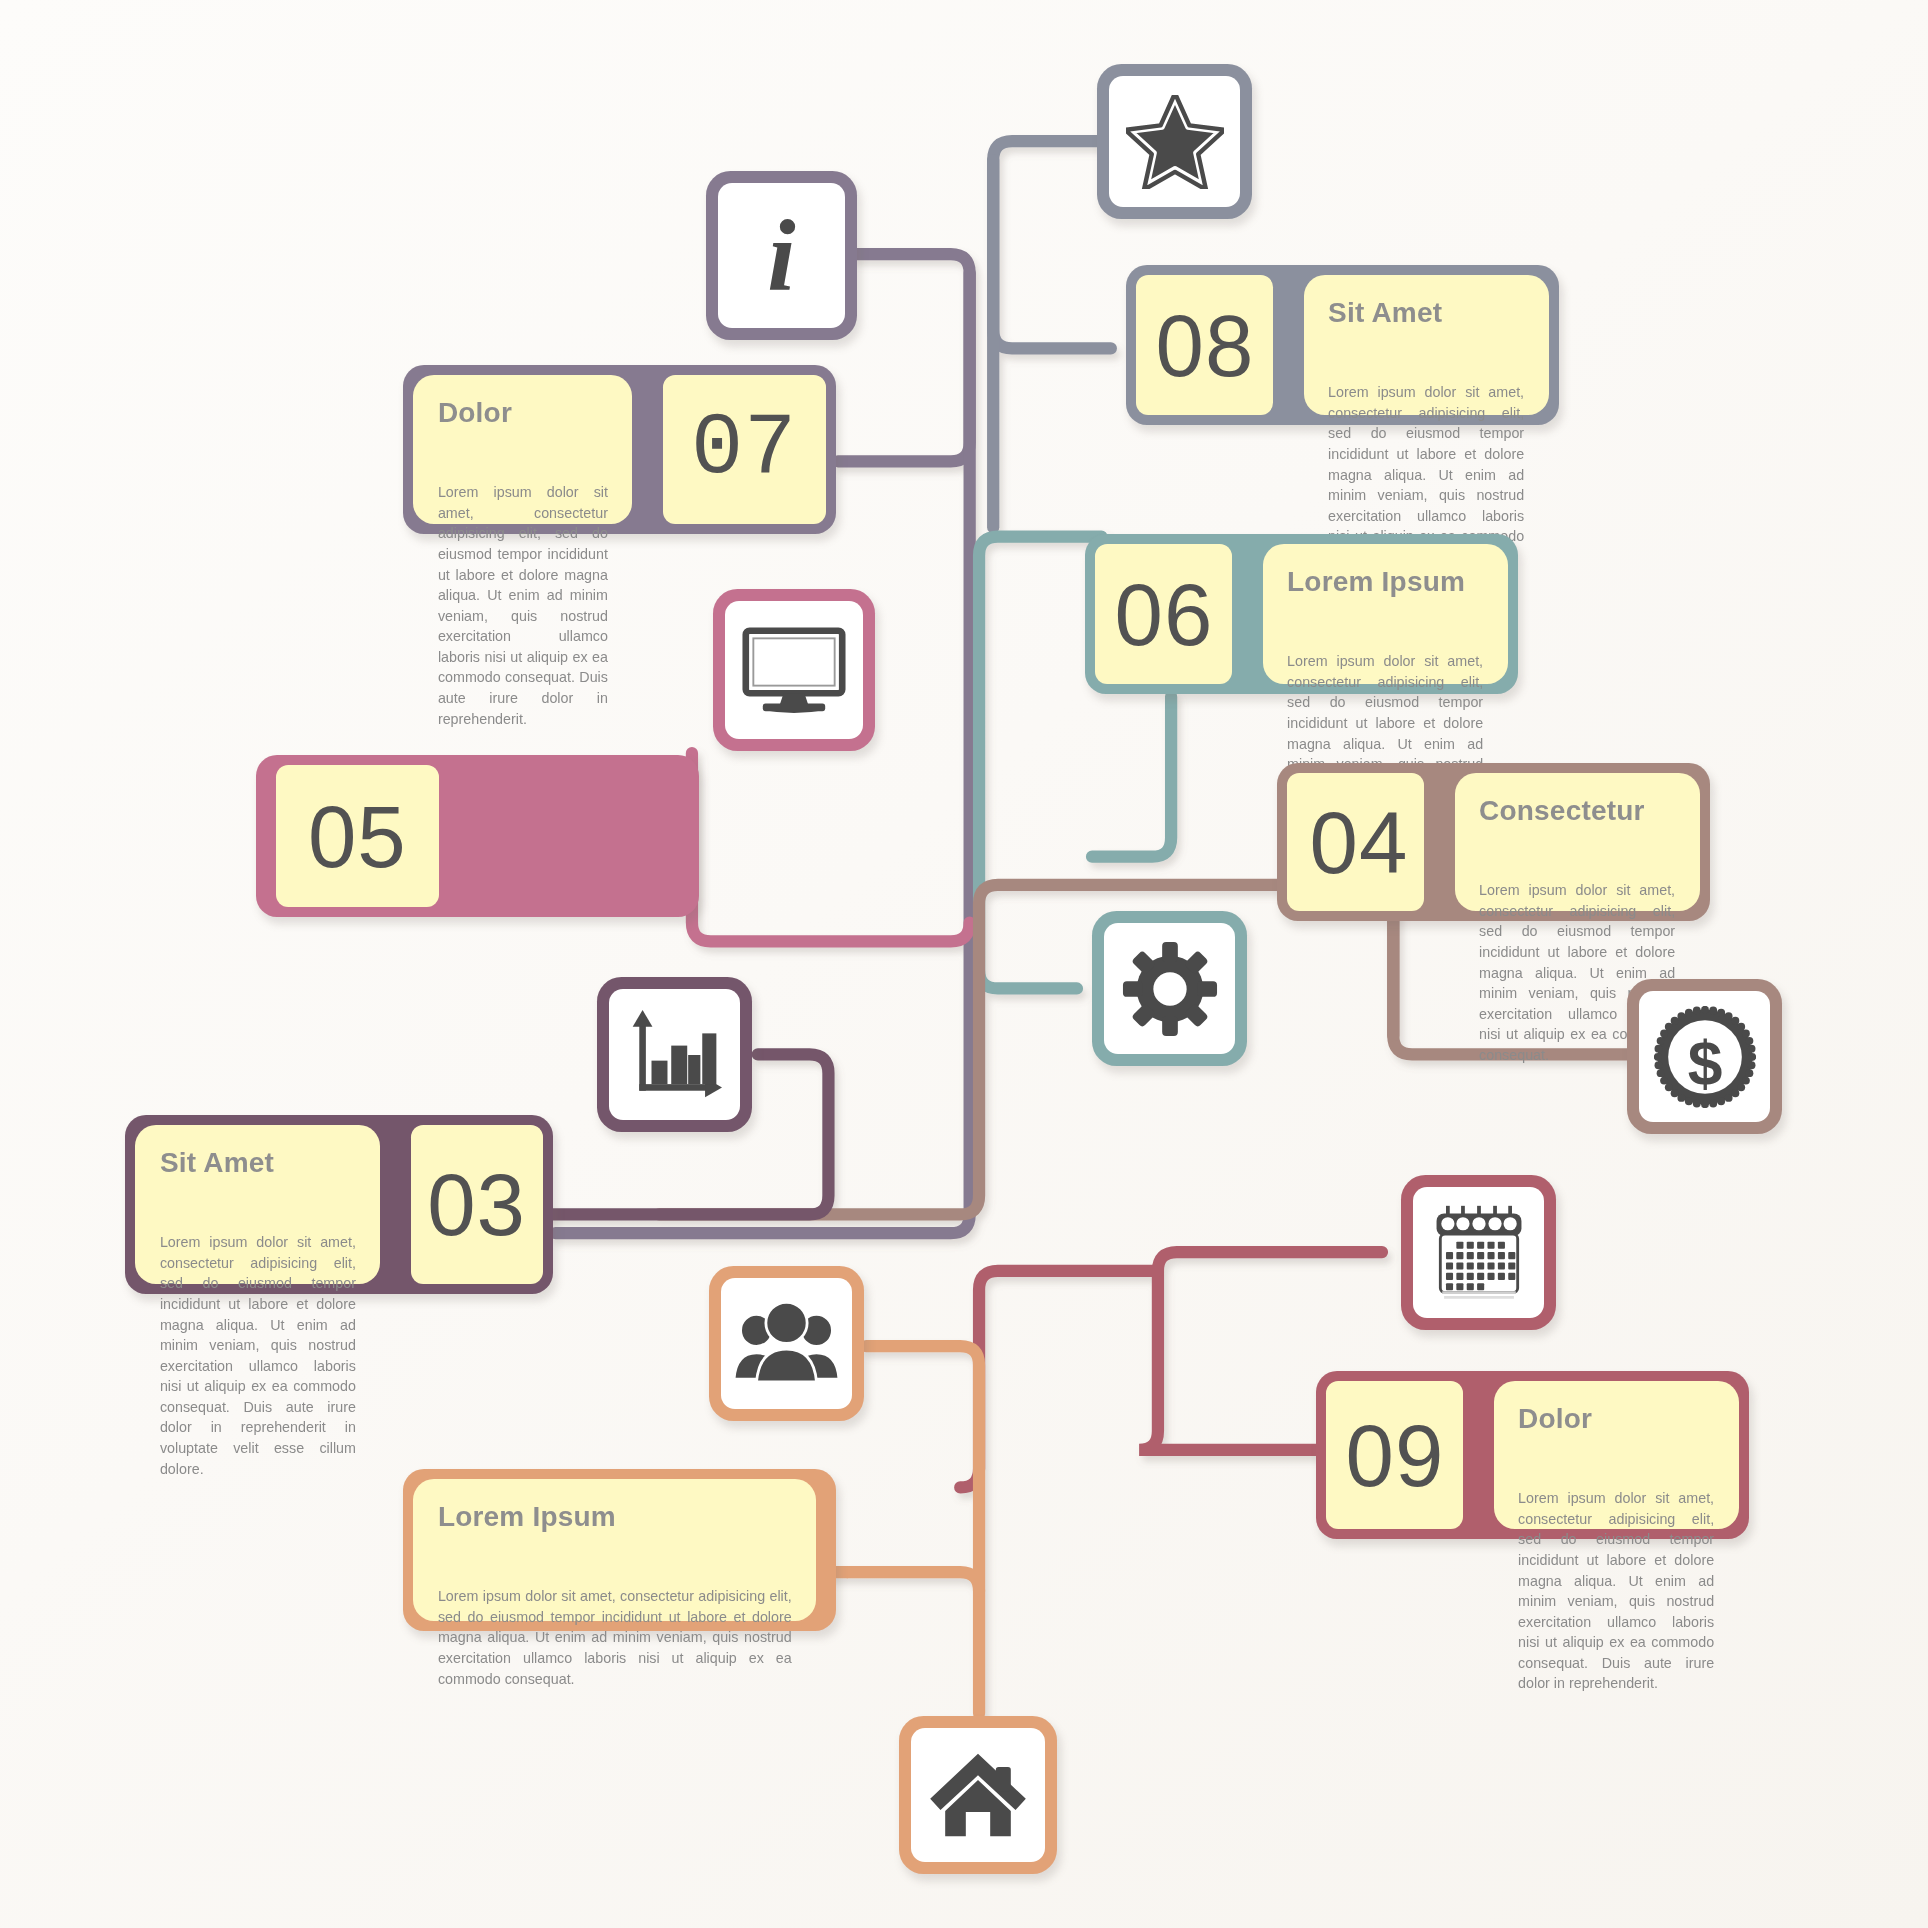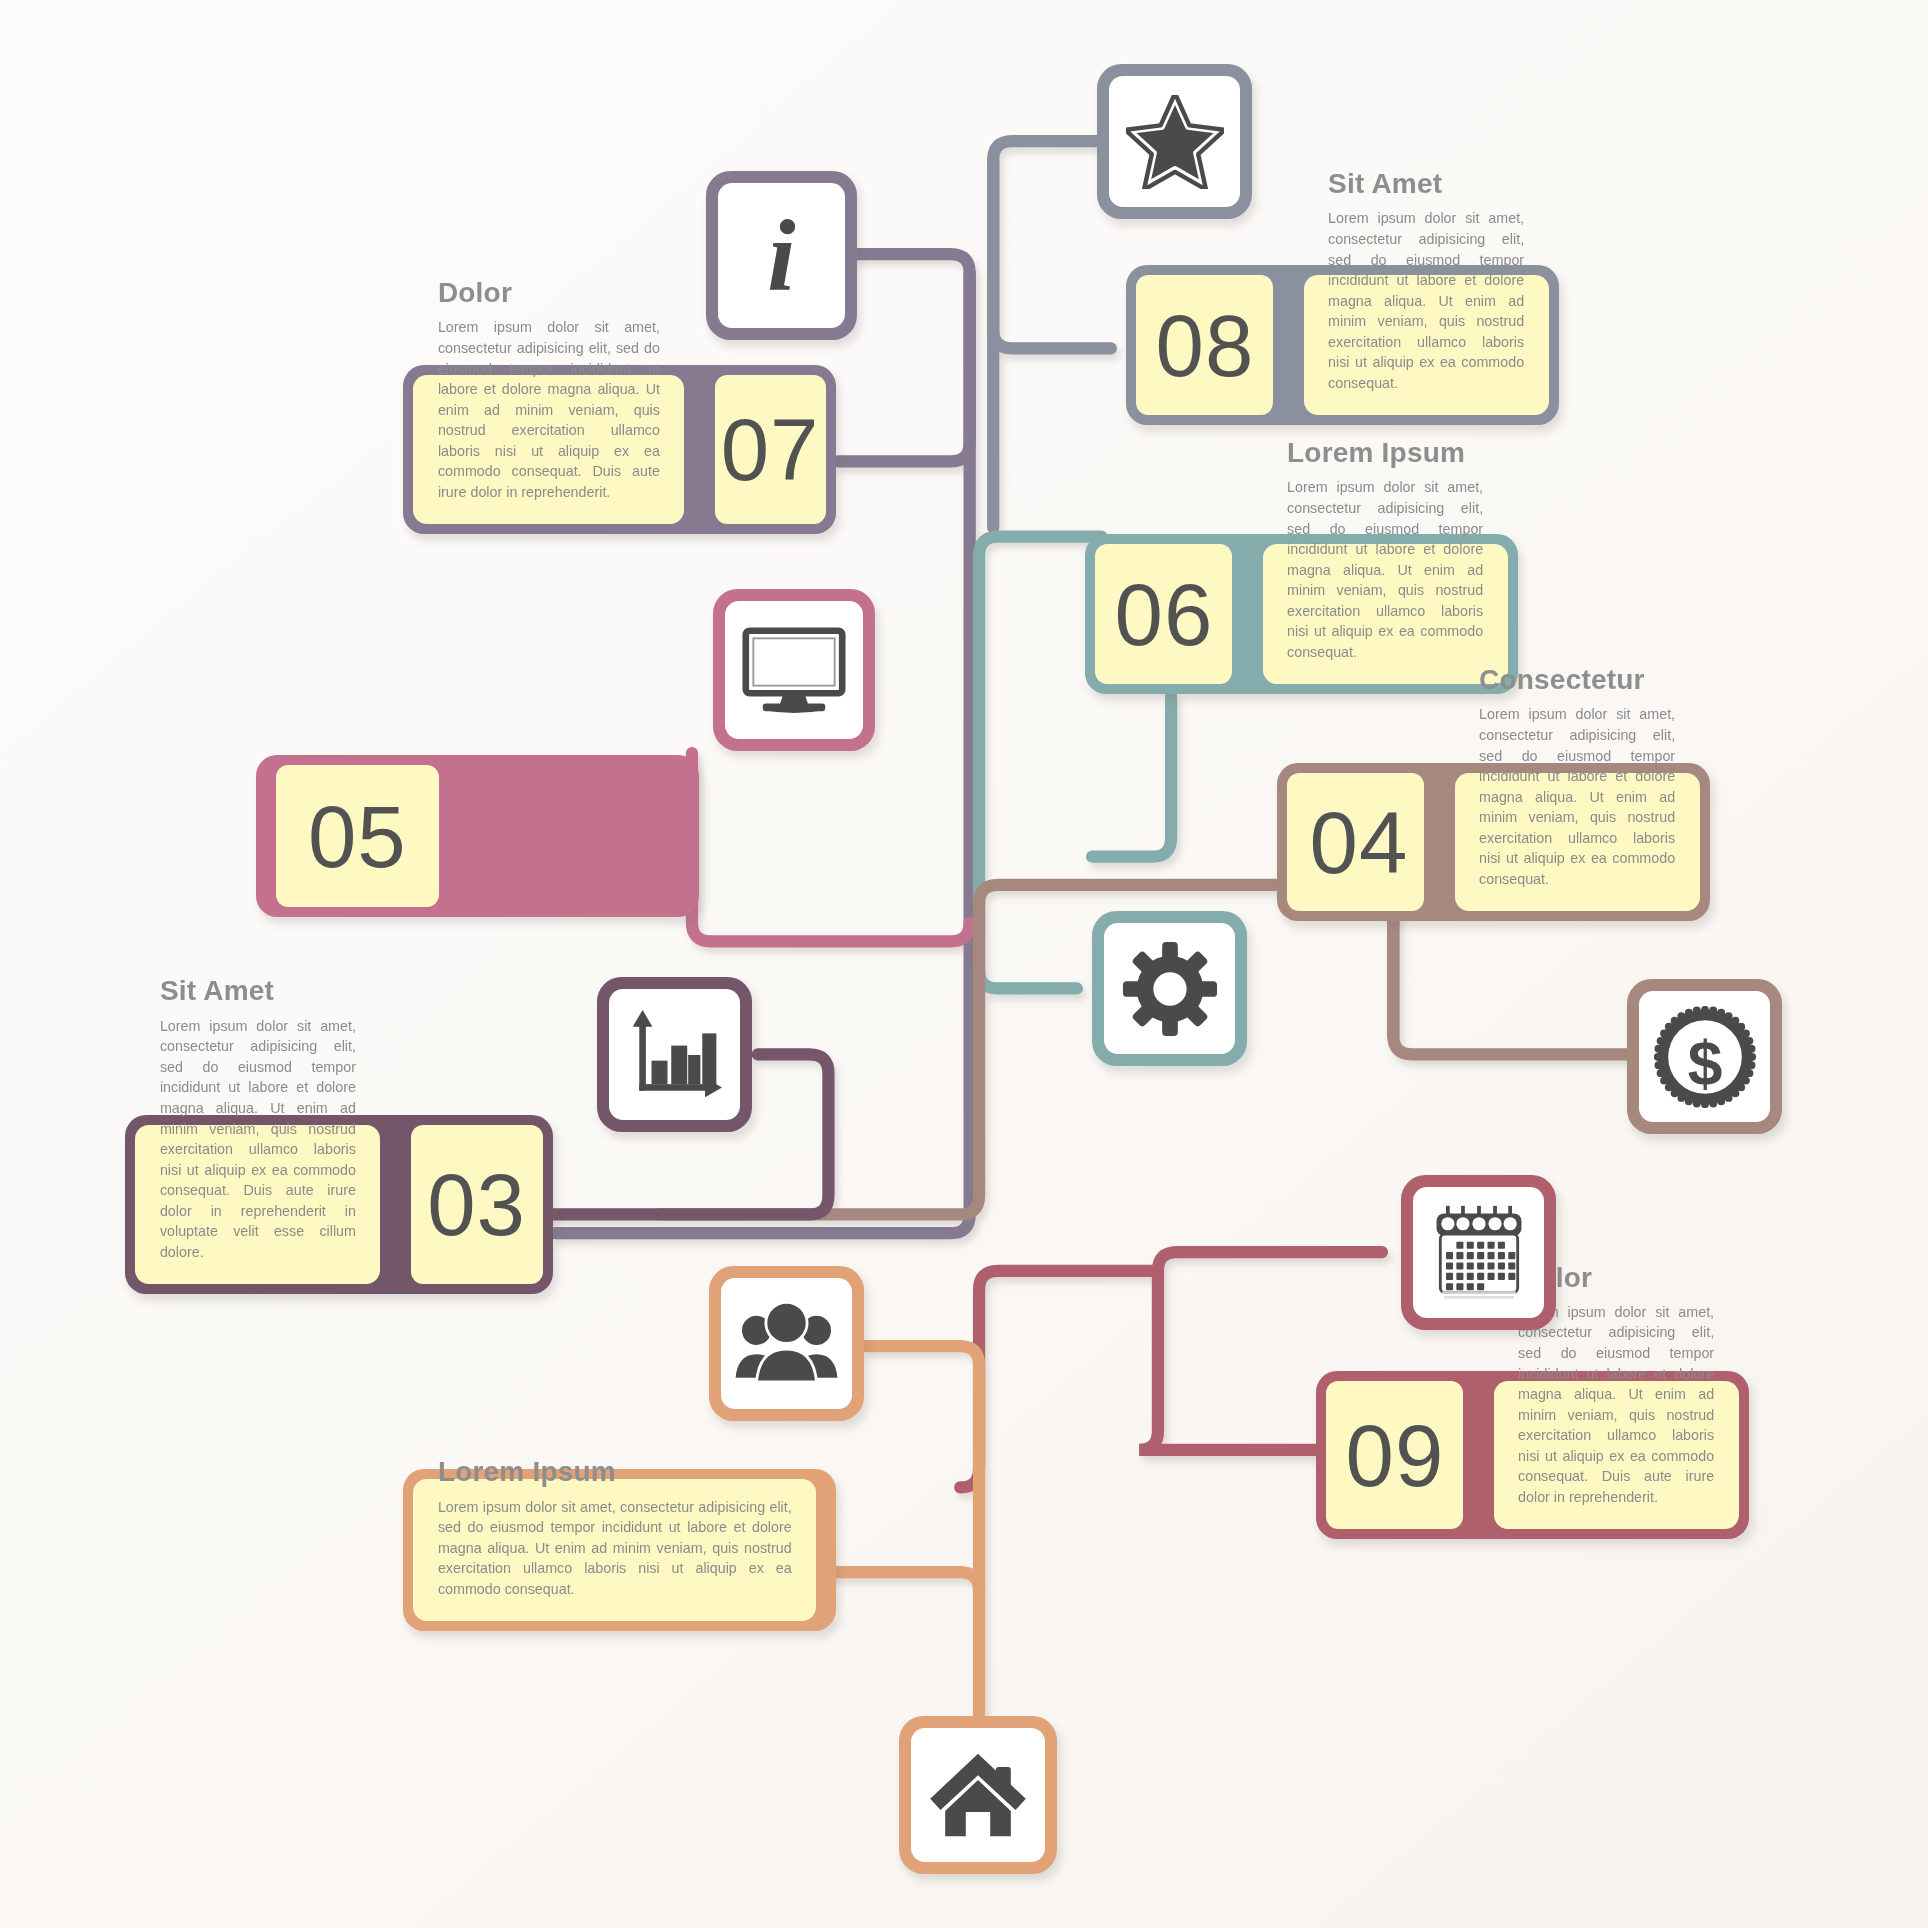--- a/index.html
+++ b/index.html
@@ -26,23 +26,24 @@
   .card .pane{
     background:#fef9c3;
     box-sizing:border-box;
     display:flex;
     flex-direction:column;
     justify-content:center;
   }
   .card .txtpane{
     flex:1 1 auto;
     padding:22.6px 24.5px 21px 24.5px;
-    border-radius:14px;
+    border-radius:21px;
     margin:10.4px;
-    justify-content:flex-end;
+    justify-content:flex-start;
+    gap:45px;
   }
   .card .numpane{
     flex:0 0 auto;
     border-radius:12.2px;
     margin:10.4px;
     align-items:center;
     justify-content:center;
   }
   .gap{flex:0 0 9.4px;}
   .card h3{
@@ -138,21 +139,21 @@
       <p>Lorem ipsum dolor sit amet, consectetur adipisicing elit, sed do eiusmod tempor incididunt ut labore et dolore magna aliqua. Ut enim ad minim veniam, quis nostrud exercitation ullamco laboris nisi ut aliquip ex ea commodo consequat.</p>
     </div>
   </div>
 
   <div class="card" style="left:403px;top:365px;width:433px;height:169px;background:#867a90;">
     <div class="pane txtpane">
       <h3>Dolor</h3>
       <p>Lorem ipsum dolor sit amet, consectetur adipisicing elit, sed do eiusmod tempor incididunt ut labore et dolore magna aliqua. Ut enim ad minim veniam, quis nostrud exercitation ullamco laboris nisi ut aliquip ex ea commodo consequat. Duis aute irure dolor in reprehenderit.</p>
     </div>
     <div class="gap"></div>
-    <div class="pane numpane" style="width:111px;">
+    <div class="pane numpane" style="width:163px;font-family:Liberation Mono, monospace;">
       <div class="num">07</div>
     </div>
   </div>
 
   <div class="card" style="left:1085px;top:520px;width:433px;height:160px;background:#85acac;margin-top:14px;">
     <div class="pane numpane" style="width:137px;">
       <div class="num">06</div>
     </div>
     <div class="gap"></div>
     <div class="pane txtpane">

